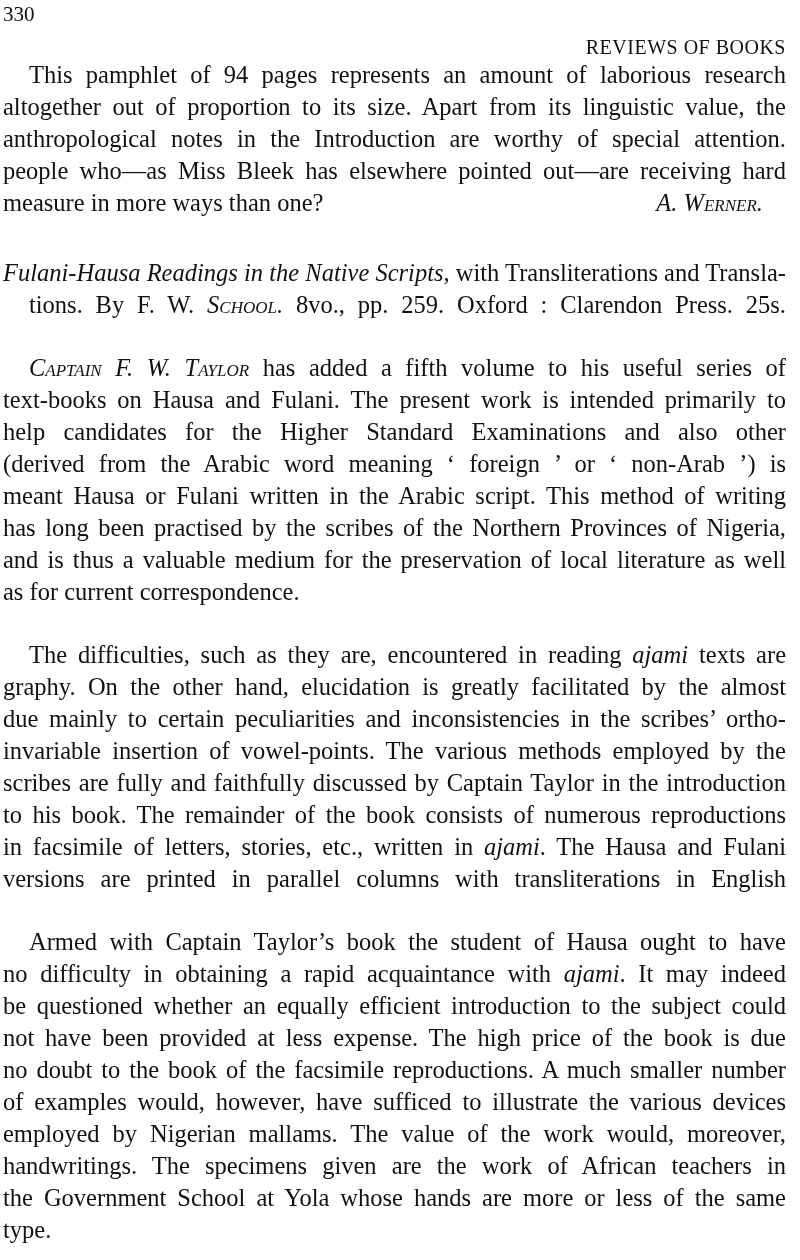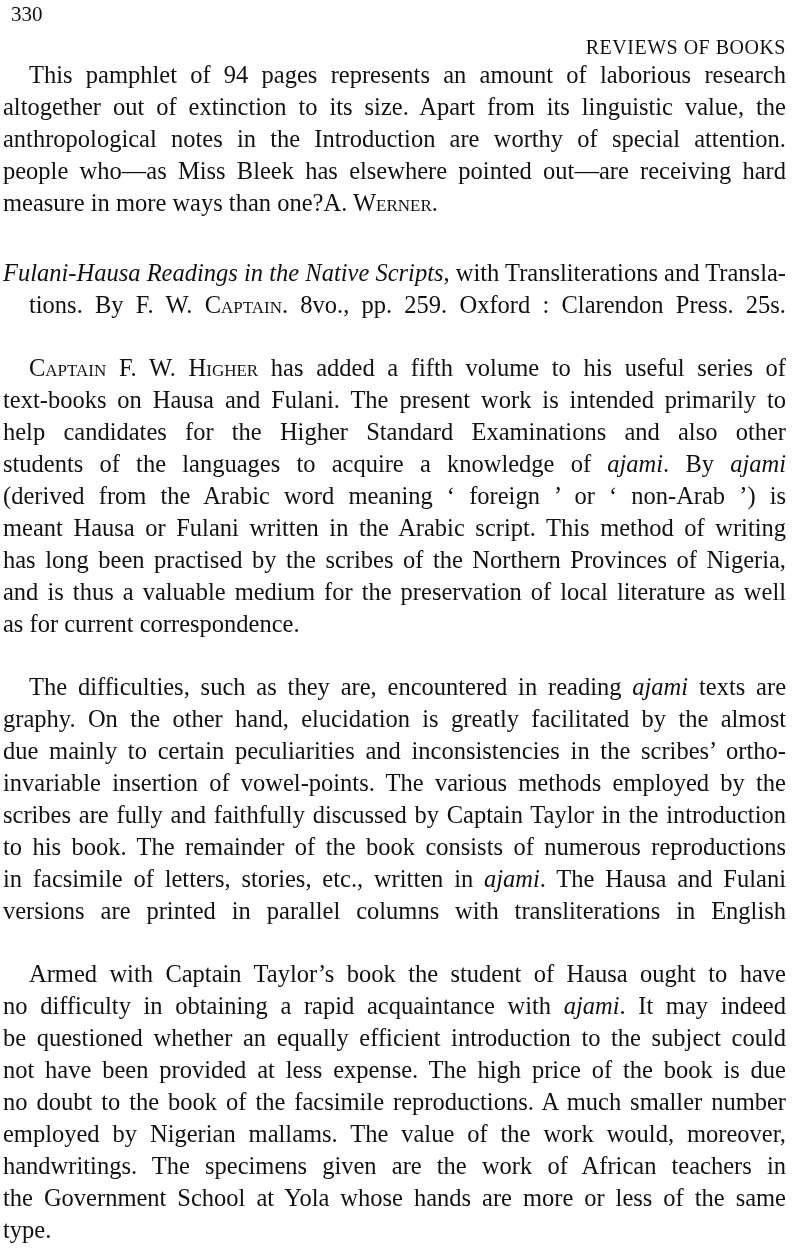--- a/index.html
+++ b/index.html
@@ -3,69 +3,68 @@
   <meta charset="utf-8">
   <style>
     html, body { margin: 0; padding: 0; background: #ffffff; }
     body {
       width: 800px; height: 1260px; overflow: hidden; position: relative;
       font-family: "Liberation Serif", "DejaVu Serif", serif;
       color: #111111;
     }
     .page { position: absolute; left: 3px; top: 0; width: 783px; }
     .running-head { position: relative; height: 28px; }
-    .page-number { position: absolute; left: 8px; top: 2px; font-size: 21px; }
+    .page-number { position: absolute; left: 0; top: 2px; font-size: 21px; }
     .running-title { position: absolute; left: 0; right: 0; top: 0; text-align: right; font-size: 20px; letter-spacing: 0.5px; margin-top: 36px; }
     .line {
       display: block; height: 32px; line-height: 32px; font-size: 24.5px;
       white-space: nowrap; text-align: justify; text-align-last: justify;
     }
     .line.indent { padding-left: 26px; margin-top: 31px; }
     .line.last { text-align-last: left; }
     .line.hang { padding-left: 26px; }
-    .sc { font-variant: small-caps; }
+    .sc { font-variant: small-caps; font-style: italic; }
     em { font-style: italic; }
-    .sig-line { display: flex; text-align-last: auto; }
+    .sig-line { display: flex; justify-content: space-between; text-align-last: auto; }
     .sig { padding-right: 23px; }
     .gap { height: 40px; }
     .para-top { margin-top: 5px; }
   </style>
 </head>
 <body>
 
 <div class="page">
 
   <div class="running-head">
     <span class="page-number">330</span>
     <span class="running-title">REVIEWS OF BOOKS</span>
   </div>
 
   <div>
     <span class="line indent">This pamphlet of 94 pages represents an amount of laborious research</span>
-    <span class="line">altogether out of extinction to its size.  Apart from its linguistic value, the</span>
+    <span class="line">altogether out of proportion to its size.  Apart from its linguistic value, the</span>
     <span class="line">anthropological notes in the Introduction are worthy of special attention.</span>
     <span class="line">people who—as Miss Bleek has elsewhere pointed out—are receiving hard</span>
     <span class="line sig-line">
       <span>measure in more ways than one?</span>
       <span class="sig sc">A. Werner.</span>
     </span>
   </div>
 
   <div class="gap" style="height:38px"></div>
 
   <div>
     <span class="line"><em>Fulani-Hausa Readings in the Native Scripts</em><span>, with Transliterations and Transla-</span></span>
-    <span class="line hang"><span>tions.  By F. W. </span><span class="sc">Captain.</span><span>  8vo., pp. 259.  Oxford : Clarendon Press.  25s.</span></span>
+    <span class="line hang"><span>tions.  By F. W. </span><span class="sc">School.</span><span>  8vo., pp. 259.  Oxford : Clarendon Press.  25s.</span></span>
   </div>
 
   <div class="para-top" style="margin-top:8px">
-    <span class="line indent"><span class="sc">Captain F. W. Higher</span><span> has added a fifth volume to his useful series of</span></span>
+    <span class="line indent"><span class="sc">Captain F. W. Taylor</span><span> has added a fifth volume to his useful series of</span></span>
     <span class="line">text-books on Hausa and Fulani.  The present work is intended primarily to</span>
     <span class="line">help candidates for the Higher Standard Examinations and also other</span>
-    <span class="line"><span>students of the languages to acquire a knowledge of </span><em>ajami</em><span>.  By </span><em>ajami</em></span>
     <span class="line">(derived from the Arabic word meaning ‘ foreign ’ or ‘ non-Arab ’) is</span>
     <span class="line">meant Hausa or Fulani written in the Arabic script.  This method of writing</span>
     <span class="line">has long been practised by the scribes of the Northern Provinces of Nigeria,</span>
     <span class="line">and is thus a valuable medium for the preservation of local literature as well</span>
     <span class="line last">as for current correspondence.</span>
   </div>
 
   <div>
     <span class="line indent"><span>The difficulties, such as they are, encountered in reading </span><em>ajami</em><span> texts are</span></span>
     <span class="line">graphy.  On the other hand, elucidation is greatly facilitated by the almost</span>
@@ -76,20 +75,21 @@
     <span class="line"><span>in facsimile of letters, stories, etc., written in </span><em>ajami</em><span>.  The Hausa and Fulani</span></span>
     <span class="line">versions are printed in parallel columns with transliterations in English</span>
   </div>
 
   <div>
     <span class="line indent">Armed with Captain Taylor’s book the student of Hausa ought to have</span>
     <span class="line"><span>no difficulty in obtaining a rapid acquaintance with </span><em>ajami</em><span>.  It may indeed</span></span>
     <span class="line">be questioned whether an equally efficient introduction to the subject could</span>
     <span class="line">not have been provided at less expense.  The high price of the book is due</span>
     <span class="line">no doubt to the book of the facsimile reproductions.  A much smaller number</span>
+    <span class="line">of examples would, however, have sufficed to illustrate the various devices</span>
     <span class="line">employed by Nigerian mallams.  The value of the work would, moreover,</span>
     <span class="line">handwritings.  The specimens given are the work of African teachers in</span>
     <span class="line">the Government School at Yola whose hands are more or less of the same</span>
     <span class="line last">type.</span>
   </div>
 
   <div>
     <span class="line indent">In his introduction Captain Taylor states that this ‘ is the only reader</span>
 
   </div>

